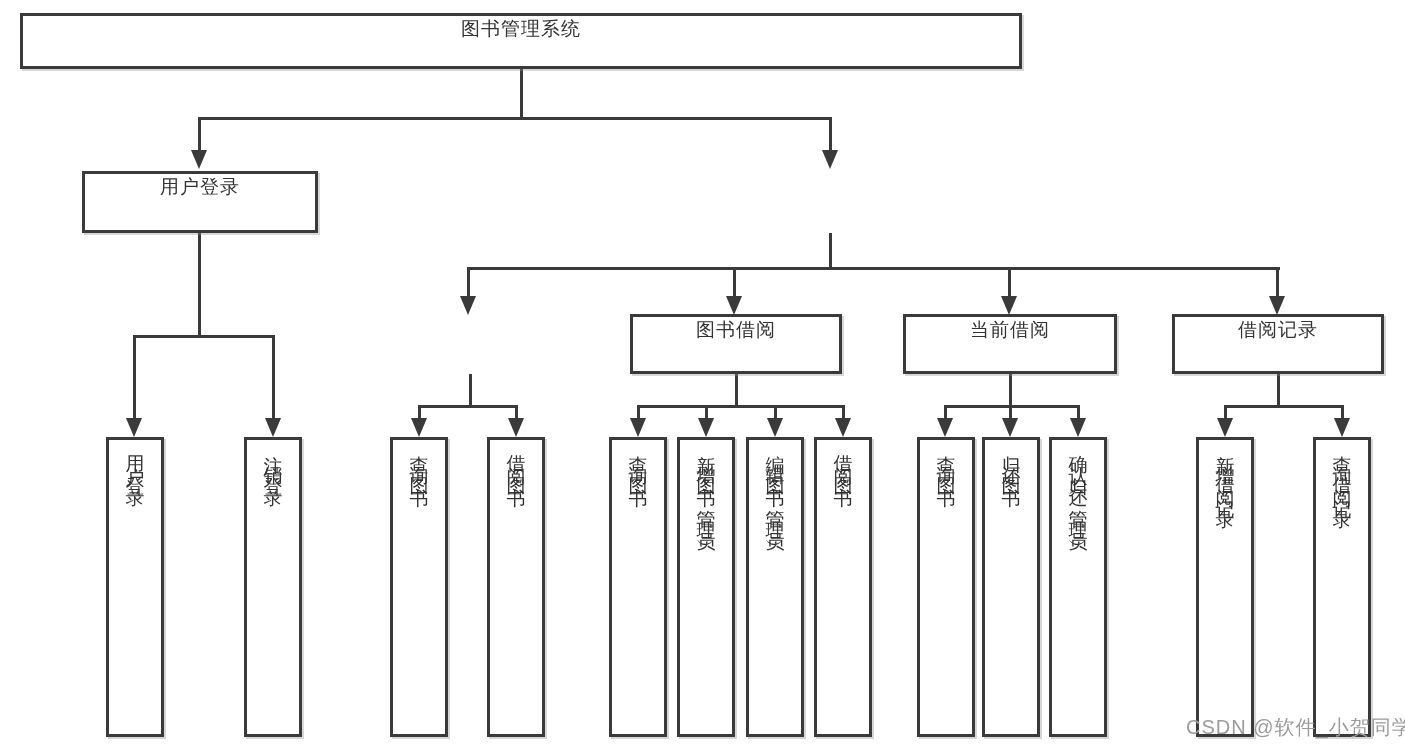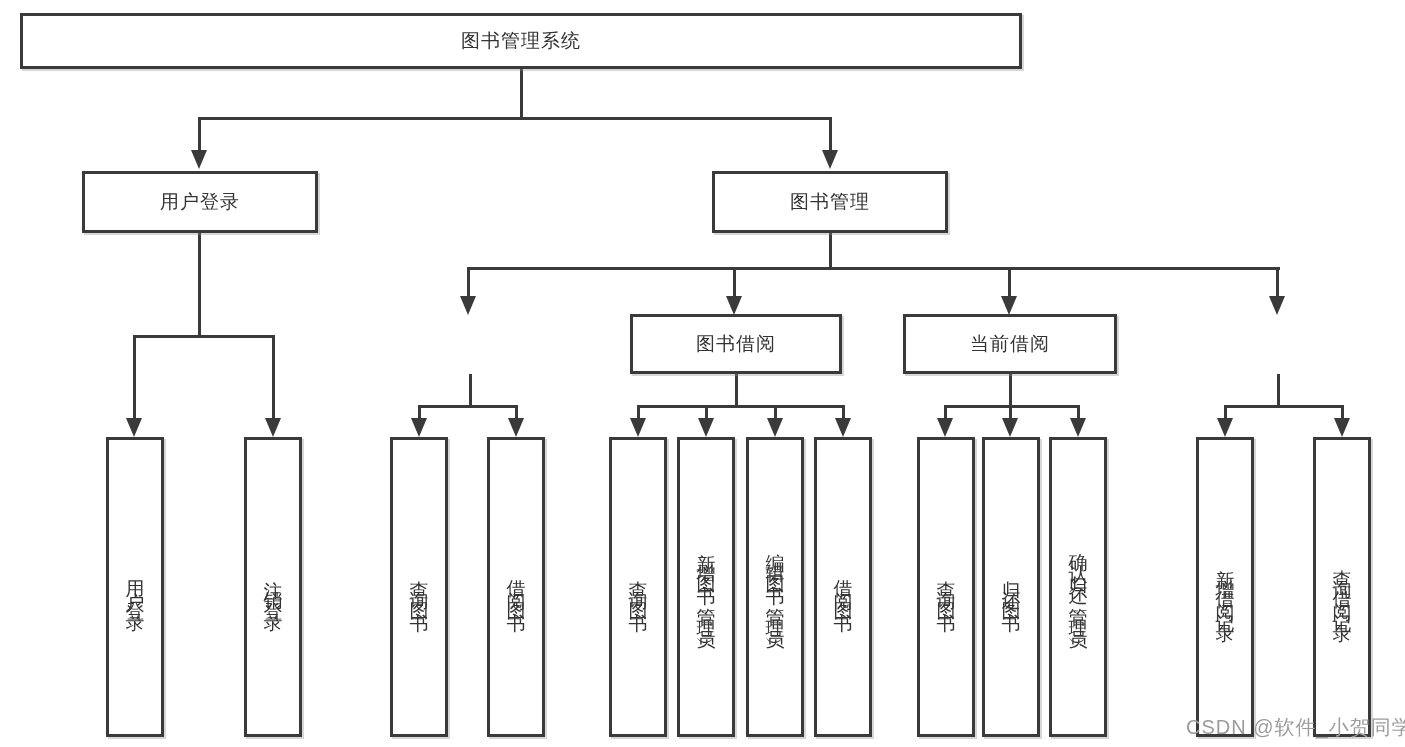--- a/index.html
+++ b/index.html
@@ -3,21 +3,21 @@
 <meta charset="utf-8">
 <style>
   html,body { margin:0; padding:0; background:#ffffff; }
   .stage {
     position:relative; width:1405px; height:747px; background:#ffffff;
     font-family:"Liberation Sans", sans-serif; overflow:hidden;
   }
   .box {
     position:absolute; box-sizing:border-box;
     border:3px solid #3a3a3a; background:#ffffff;
-    display:flex; align-items:center; justify-content:center;
+    display:flex; justify-content:center;
     color:#333333; box-shadow:2px 2px 0 rgba(140,140,140,0.35);
     z-index:2;
   }
   .box .lbl { font-size:19px; letter-spacing:1px; white-space:nowrap; }
   .vbox .lbl {
     writing-mode:vertical-rl; text-orientation:mixed;
     font-size:19px; letter-spacing:11px; white-space:normal;
   }
   .hl, .vl { position:absolute; background:#3a3a3a; z-index:1; }
   .hl { height:3px; }
@@ -44,23 +44,20 @@
   <div class="vl" style="left:520px; top:66px; height:53px;"></div>
   <div class="hl" style="left:199px; top:117px; width:633px;"></div>
   <div class="vl" style="left:198px; top:117px; height:33px;"></div>
   <div class="ar" style="left:191px; top:150px;"></div>
   <div class="vl" style="left:829px; top:117px; height:33px;"></div>
   <div class="ar" style="left:822px; top:150px;"></div>
 
   <div class="box" style="left:82px; top:171px; width:236px; height:62px;">
     <span class="lbl">用户登录</span>
   </div>
-  <div class="box" style="left:712px; top:171px; width:236px; height:62px;">
-    <span class="lbl">图书管理</span>
-  </div>
 
   <div class="vl" style="left:198px; top:233px; height:104px;"></div>
   <div class="hl" style="left:134px; top:335px; width:141px;"></div>
   <div class="vl" style="left:133px; top:335px; height:84px;"></div>
   <div class="ar" style="left:126px; top:418px;"></div>
   <div class="vl" style="left:272px; top:335px; height:84px;"></div>
   <div class="ar" style="left:265px; top:418px;"></div>
 
   <div class="vl" style="left:829px; top:233px; height:37px;"></div>
   <div class="hl" style="left:467px; top:267px; width:813px;"></div>
@@ -71,20 +68,23 @@
   <div class="vl" style="left:1008px; top:267px; height:32px;"></div>
   <div class="ar" style="left:1001px; top:296px;"></div>
   <div class="vl" style="left:1276px; top:267px; height:32px;"></div>
   <div class="ar" style="left:1269px; top:296px;"></div>
 
   <div class="box" style="left:630px; top:314px; width:212px; height:60px;">
     <span class="lbl">图书借阅</span>
   </div>
   <div class="box" style="left:903px; top:314px; width:214px; height:60px;">
     <span class="lbl">当前借阅</span>
+  </div>
+  <div class="box" style="left:1172px; top:314px; width:212px; height:60px;">
+    <span class="lbl">借阅记录</span>
   </div>
 
   <div class="vl" style="left:469px; top:374px; height:33px;"></div>
   <div class="hl" style="left:418px; top:405px; width:100px;"></div>
   <div class="vl" style="left:418px; top:405px; height:15px;"></div>
   <div class="ar" style="left:411px; top:418px;"></div>
   <div class="vl" style="left:515px; top:405px; height:15px;"></div>
   <div class="ar" style="left:508px; top:418px;"></div>
 
   <div class="vl" style="left:735px; top:374px; height:33px;"></div>

